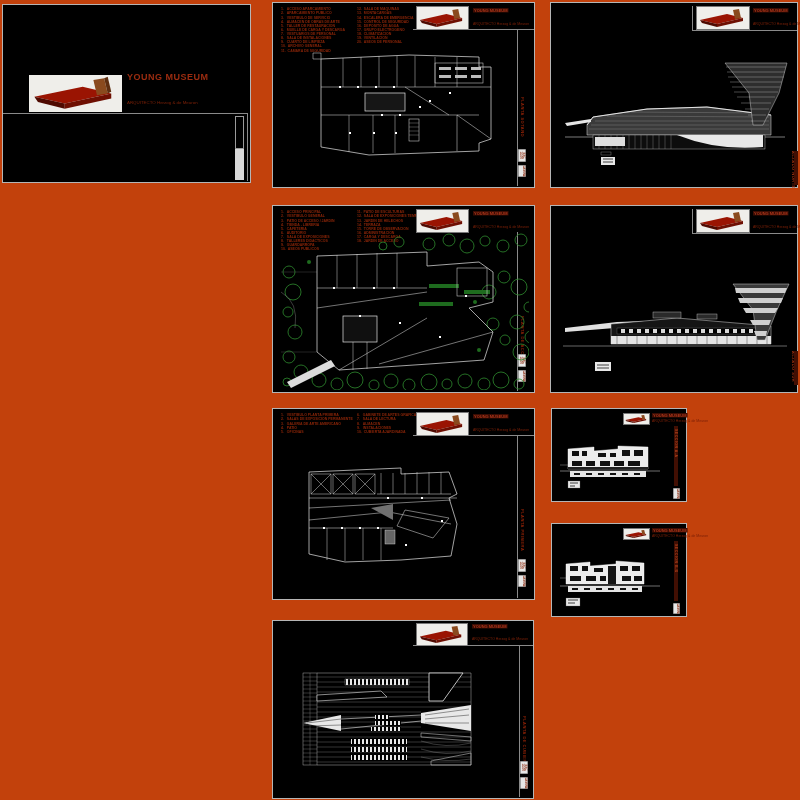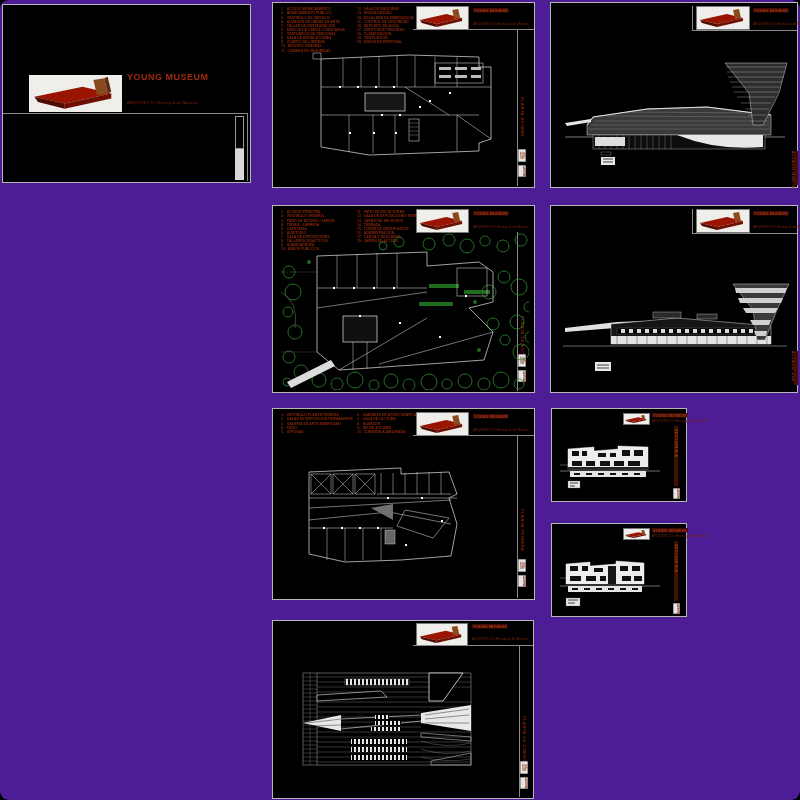--- a/index.html
+++ b/index.html
@@ -1,18 +1,18 @@
 <!DOCTYPE html>
 <html><head>
 <meta charset="utf-8">
 <style>
   html,body{margin:0;padding:0;background:#000;}
   body{width:800px;height:800px;position:relative;overflow:hidden;
        font-family:"Liberation Sans",sans-serif;}
-  .canvas{position:absolute;inset:0;background:#4c1d95;border-radius:9px;}
+  .canvas{position:absolute;inset:0;background:#c2410c;}
   .sheet{position:absolute;background:#000;border:1px solid #b5b5b5;box-sizing:border-box;}
   .abs{position:absolute;}
   svg{display:block;}
   
   .legend{position:absolute;color:#8a2508;font-size:7px;font-weight:bold;line-height:1.18;
           white-space:nowrap;transform:scale(.5);transform-origin:0 0;}
   .legend div{white-space:pre;}
   
   .thumb{position:absolute;background:#efeeea;border:1px solid #777;box-sizing:border-box;}
   .tb-t1{position:absolute;color:#a8351a;background:#3a0c03;font-size:8px;font-weight:bold;

